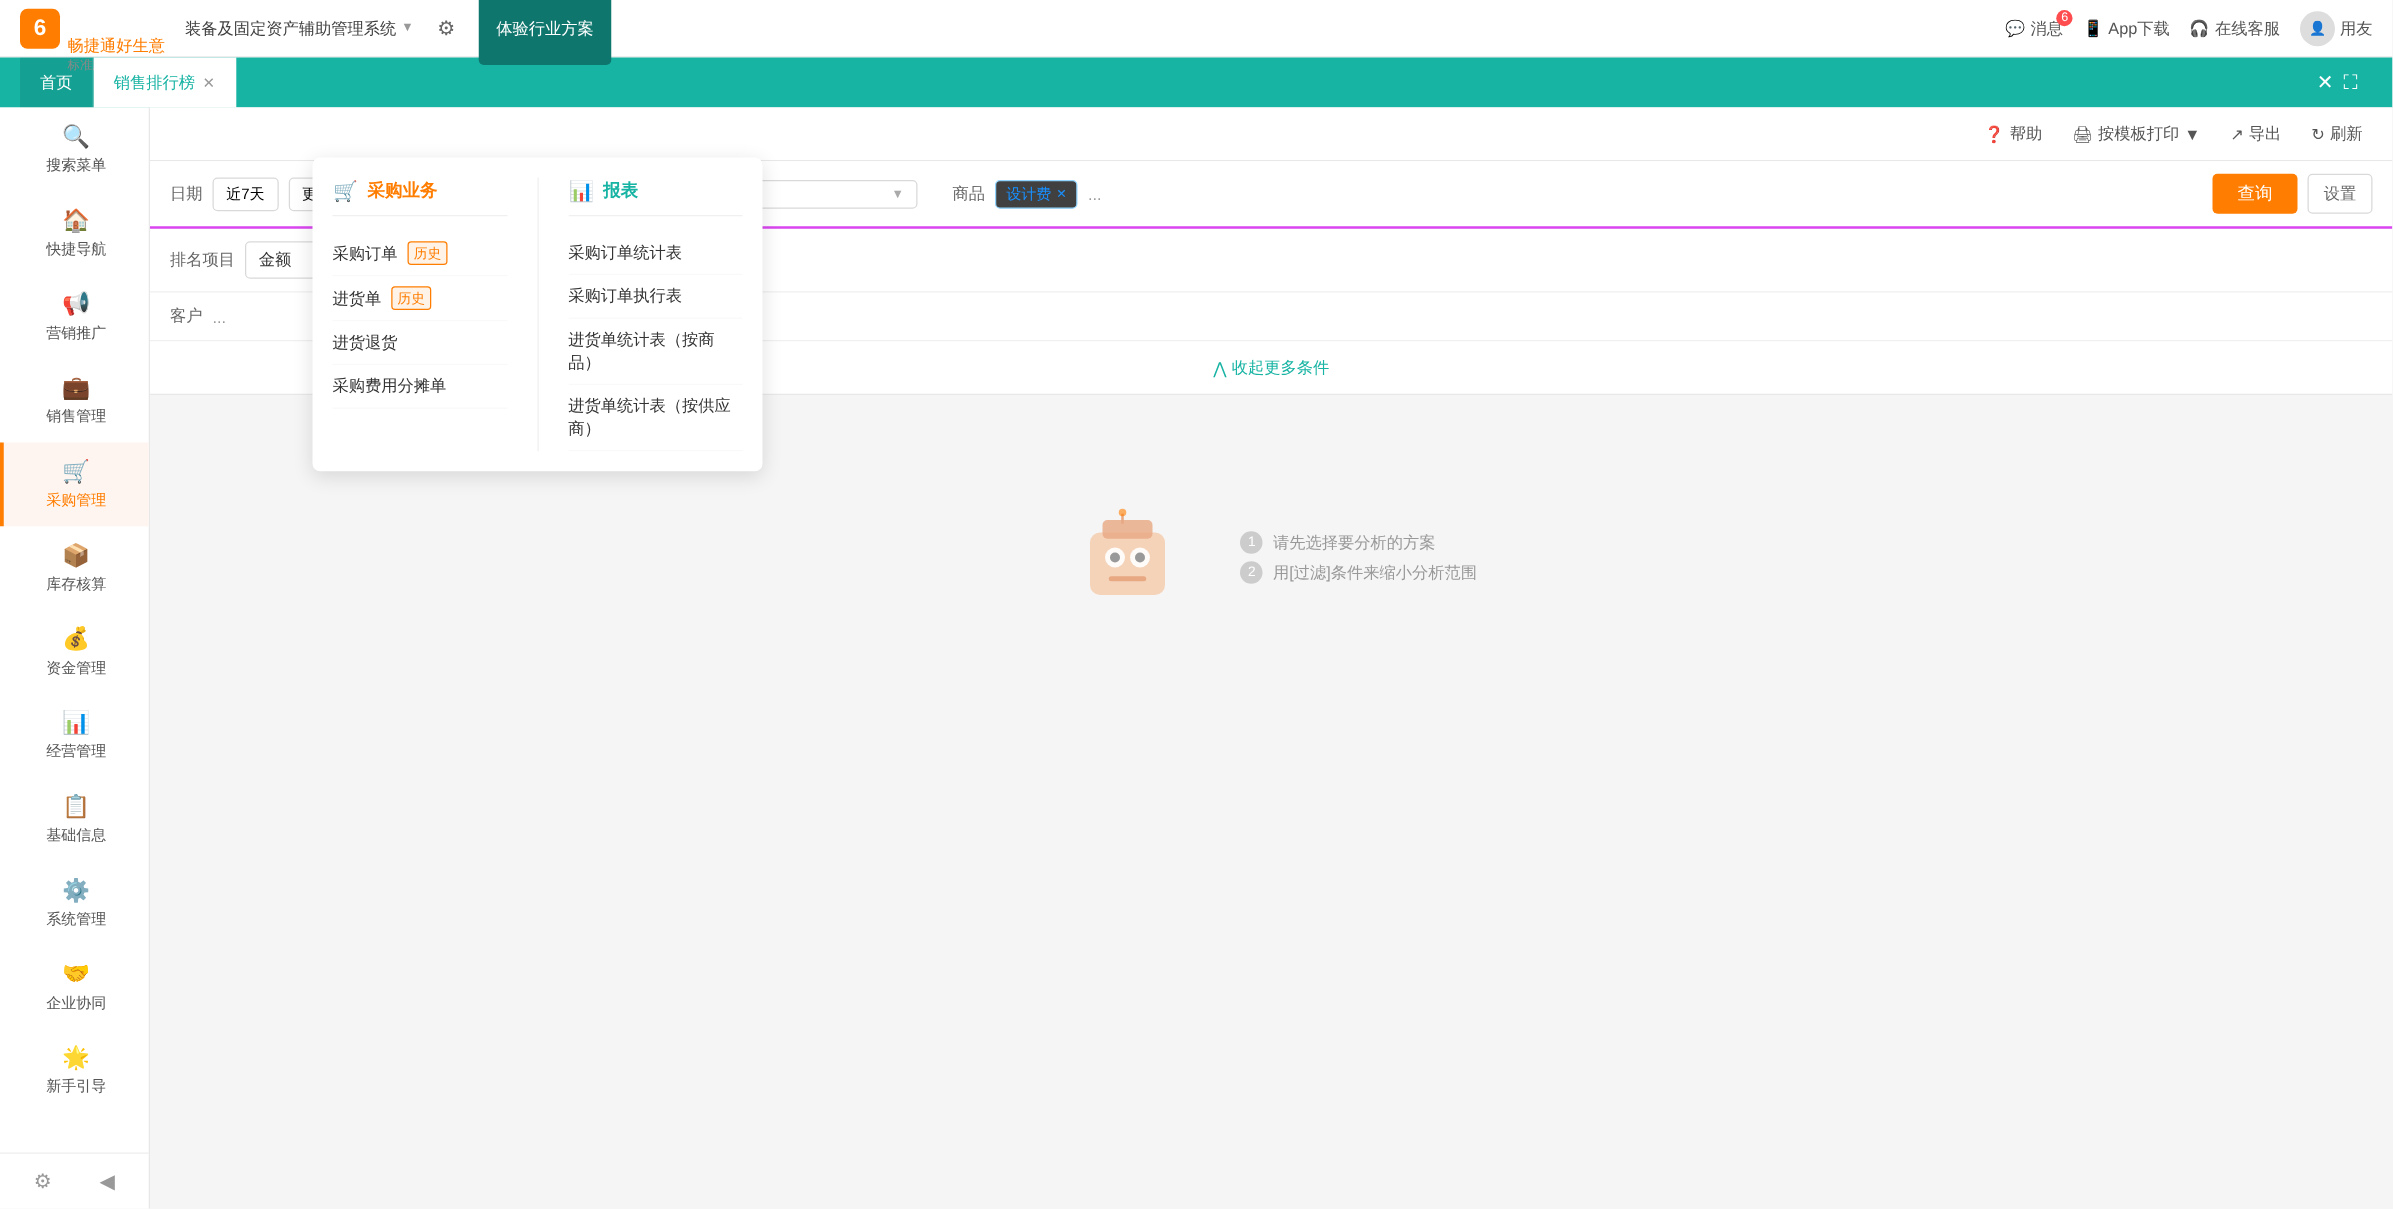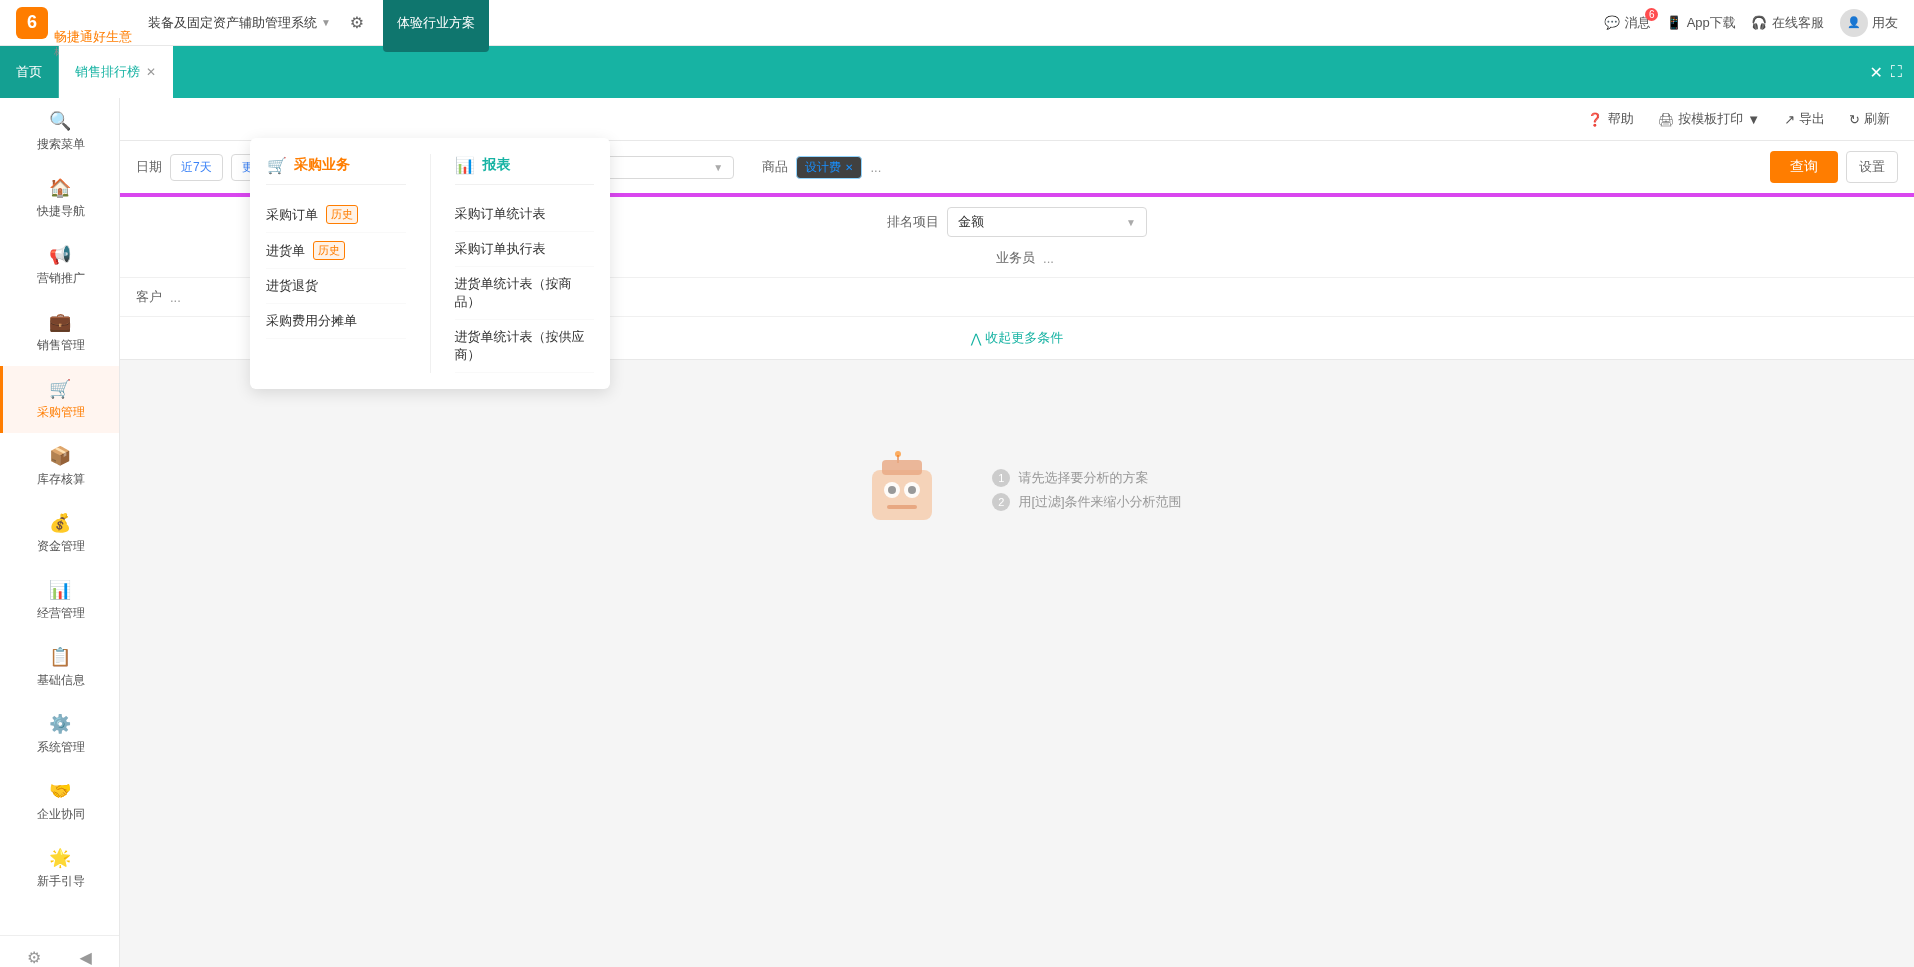--- a/index.html
+++ b/index.html
@@ -15,21 +15,21 @@
     .system-title-dropdown { display: flex; align-items: center; gap: 4px; cursor: pointer; }
     .dropdown-arrow { color: #999; font-size: 10px; }
     .settings-icon-btn { width: 28px; height: 28px; display: flex; align-items: center; justify-content: center; color: #666; cursor: pointer; font-size: 16px; }
     .industry-btn { background: #0f766e; color: #fff; border: none; padding: 20px 14px; border-radius: 4px; cursor: pointer; font-size: 13px; }
     .topbar-right { display: flex; align-items: center; gap: 16px; margin-left: auto; }
     .topbar-action { display: flex; align-items: center; gap: 4px; color: #555; cursor: pointer; font-size: 13px; position: relative; }
     .notification-badge { background: #ff4d4f; color: #fff; border-radius: 10px; font-size: 10px; padding: 1px 4px; position: absolute; top: -6px; right: -8px; }
     .avatar-circle { width: 28px; height: 28px; border-radius: 50%; background: #ddd; display: flex; align-items: center; justify-content: center; font-size: 11px; color: #666; }
 
     
-    .tabbar { display: flex; align-items: center; background: #17b3a3; height: 52px; padding: 0 0; }
+    .tabbar { display: flex; align-items: center; background: #17b3a3; height: 40px; padding: 0 16px; }
     .tab { display: flex; align-items: center; gap: 6px; padding: 0 16px; height: 100%; color: #fff; font-size: 13px; cursor: pointer; border-right: 1px solid rgba(255,255,255,0.2); }
     .tab.home { background: rgba(0,0,0,0.1); }
     .tab.active { background: #fff; color: #17b3a3; }
     .tab-close { font-size: 12px; color: #999; cursor: pointer; }
     .tabbar-right { margin-left: auto; display: flex; align-items: center; gap: 8px; padding-right: 12px; }
     .tabbar-icon { color: #fff; cursor: pointer; font-size: 16px; }
 
     
     .main-layout { display: flex; height: calc(967px - 46px - 40px); }
 
@@ -64,21 +64,21 @@
     .dropdown-col { flex: 1; }
     .dropdown-col-title { display: flex; align-items: center; gap: 6px; font-size: 14px; color: #ff7d00; font-weight: 600; margin-bottom: 12px; padding-bottom: 8px; border-bottom: 1px solid #f0f0f0; }
     .dropdown-col-title.report { color: #17b3a3; }
     .dropdown-item { display: flex; align-items: center; gap: 8px; padding: 8px 0; cursor: pointer; color: #333; font-size: 13px; border-bottom: 1px solid #f9f9f9; }
     .history-tag { background: #fff3e8; border: 1px solid #ff7d00; color: #ff7d00; border-radius: 3px; font-size: 11px; padding: 1px 4px; }
     .col-icon { width: 22px; height: 22px; display: flex; align-items: center; justify-content: center; font-size: 16px; }
     .divider-v { width: 1px; background: #f0f0f0; }
 
     .filter-section { background: #fff; }
     .filter-date-group { display: flex; align-items: center; gap: 8px; }
-    .date-preset { padding: 4px 10px; border: 1px solid #d9d9d9; border-radius: 4px; font-size: 12px; cursor: pointer; color: #3b82f6; background: #fff; }
+    .date-preset { padding: 4px 10px; border: 1px solid #d9d9d9; border-radius: 4px; font-size: 12px; cursor: pointer; color: #000000; background: #fff; }
     .date-range { display: flex; align-items: center; gap: 4px; border: 1px solid #d9d9d9; border-radius: 4px; padding: 4px 10px; font-size: 12px; color: #333; cursor: pointer; }
   </style>
 </head>
 <body>
 
 <div class="topbar">
   <div class="logo-area">
     <div class="logo-icon">6</div>
     <div>
       <div class="logo-text">畅捷通好生意</div>
@@ -233,21 +233,21 @@
             <span class="close">✕</span>
           </div>
           <span class="filter-dots">...</span>
         </div>
         <div style="margin-left:auto; display:flex; gap:8px;">
           <button class="query-btn">查询</button>
           <button class="set-btn">设置</button>
         </div>
       </div>
 
-      <div style="display:flex; align-items:center; gap:12px; padding:10px 16px; background:#fff; flex-wrap:wrap; border-top:4px solid #d946ef;flex-direction:column;">
+      <div style="display:flex; align-items:center; gap:12px; padding:10px 16px; background:#fff; flex-wrap:wrap; border-top:2px solid #d946ef;">
         <div class="filter-group">
           <span class="filter-label">排名项目</span>
           <div class="filter-input" style="min-width:200px;">
             <span>金额</span>
             <span class="arrow">▼</span>
           </div>
         </div>
         <div class="filter-group" style="margin-left:16px;">
           <span class="filter-label">业务员</span>
           <span class="filter-dots">...</span>

